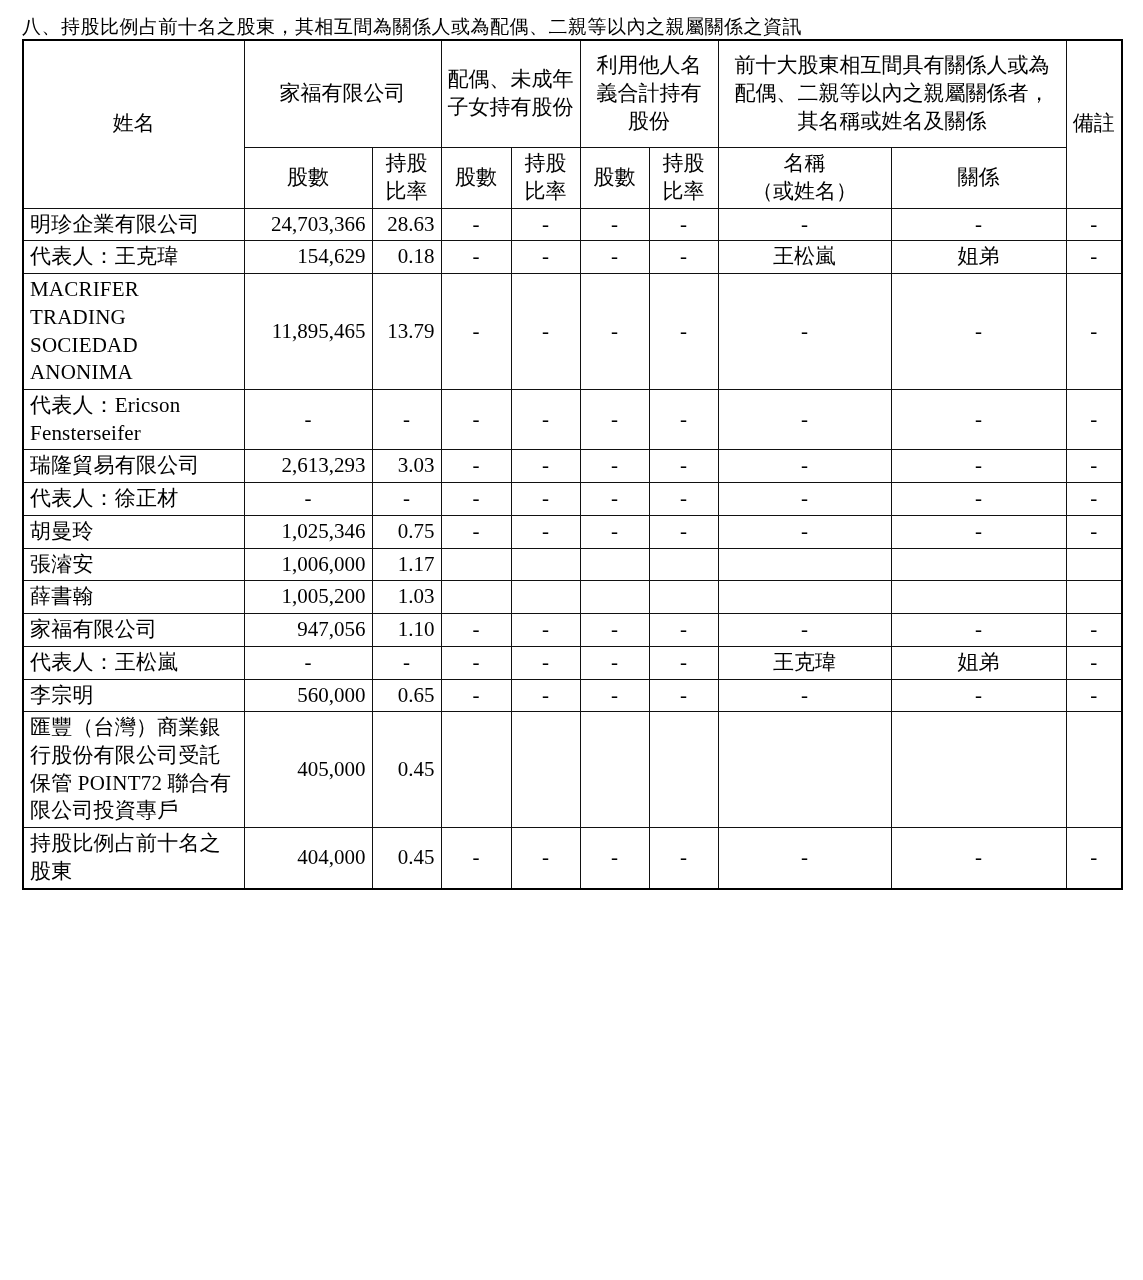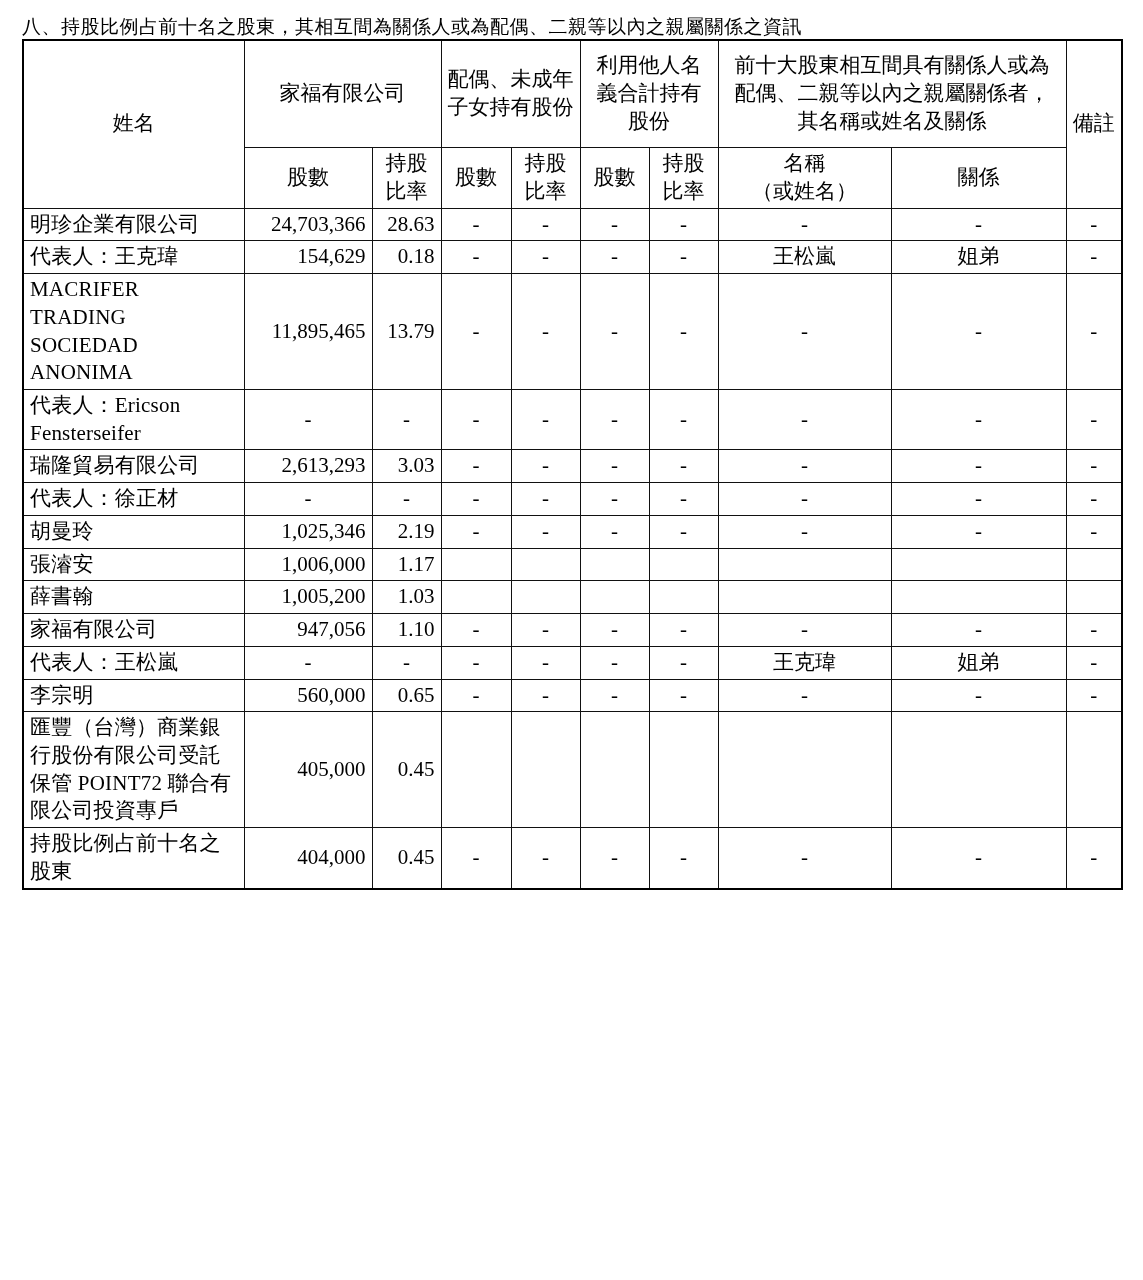--- a/index.html
+++ b/index.html
@@ -231,21 +231,21 @@
             <td class="ctr-cell">-</td>
             <td class="ctr-cell">-</td>
             <td class="ctr-cell">-</td>
             <td class="ctr-cell">-</td>
             <td class="ctr-cell">-</td>
             <td class="ctr-cell">-</td>
           </tr>
           <tr>
             <td class="name-cell nowrap">胡曼玲</td>
             <td class="num-cell">1,025,346</td>
-            <td class="num-cell">2.19</td>
+            <td class="num-cell">0.75</td>
             <td class="ctr-cell">-</td>
             <td class="ctr-cell">-</td>
             <td class="ctr-cell">-</td>
             <td class="ctr-cell">-</td>
             <td class="ctr-cell">-</td>
             <td class="ctr-cell">-</td>
             <td class="ctr-cell">-</td>
           </tr>
           <tr>
             <td class="name-cell nowrap">張濬安</td>

